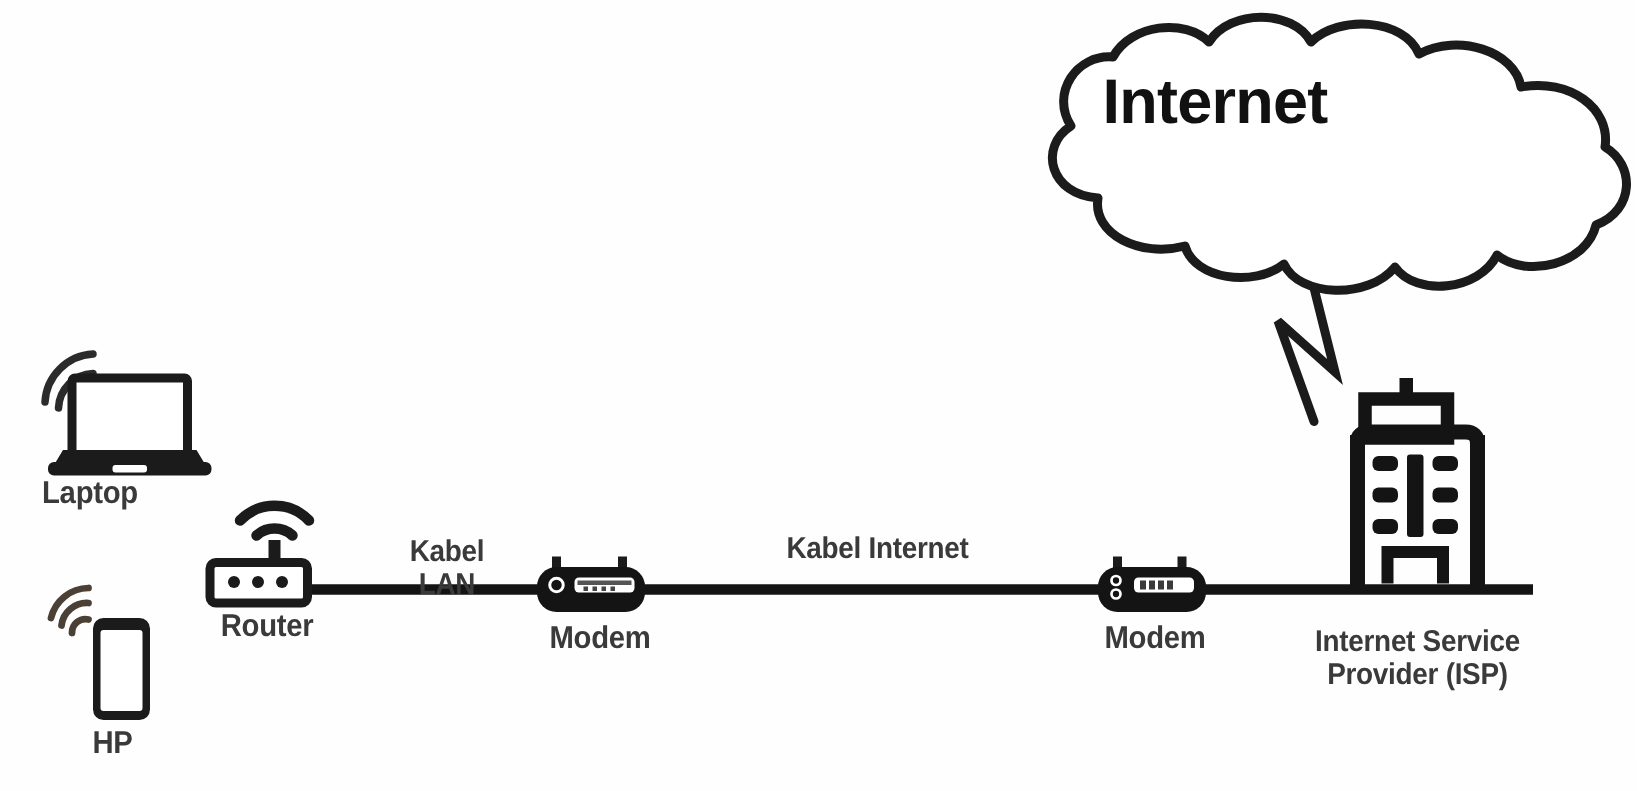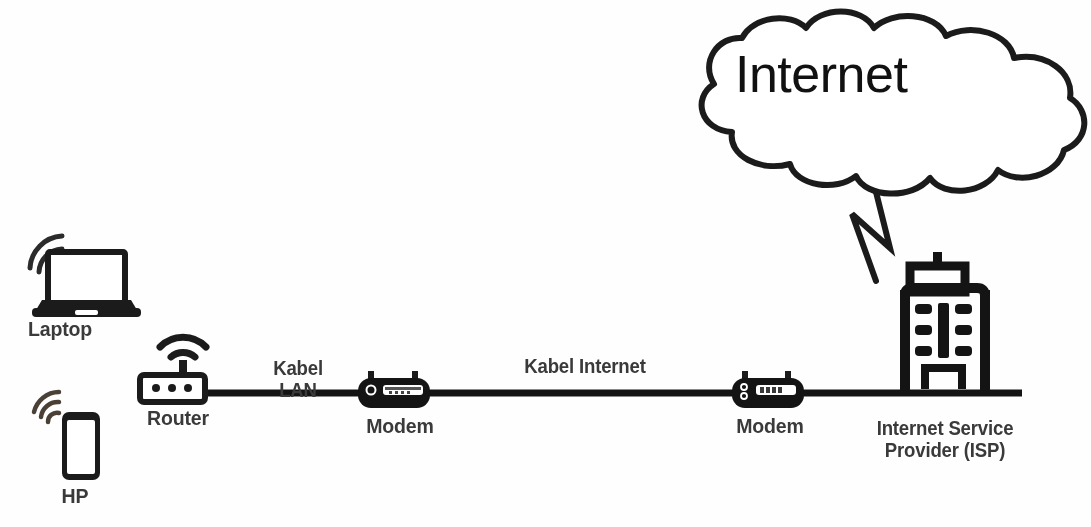--- a/index.html
+++ b/index.html
@@ -42,22 +42,22 @@
   .lbl-modem1 { left: 345px; top: 415px; width: 110px; font-size: 21px; }
   .lbl-kabel-internet { left: 460px; top: 356px; width: 250px; font-size: 20px; }
   .lbl-modem2 { left: 715px; top: 415px; width: 110px; font-size: 21px; }
   .lbl-isp    { left: 840px; top: 418px; width: 210px; font-size: 20px; }
   .cloud-text {
     position: absolute;
     left: 735px;
     top: 44px;
     width: 280px;
     font-family: "Liberation Sans", sans-serif;
-    font-weight: normal;
-    font-size: 52px;
+    font-weight: bold;
+    font-size: 42px;
     color: #111111;
     letter-spacing: -0.5px;
     white-space: nowrap;
   }
 </style>
 </head>
 <body>
 
 <div id="canvas">
 

